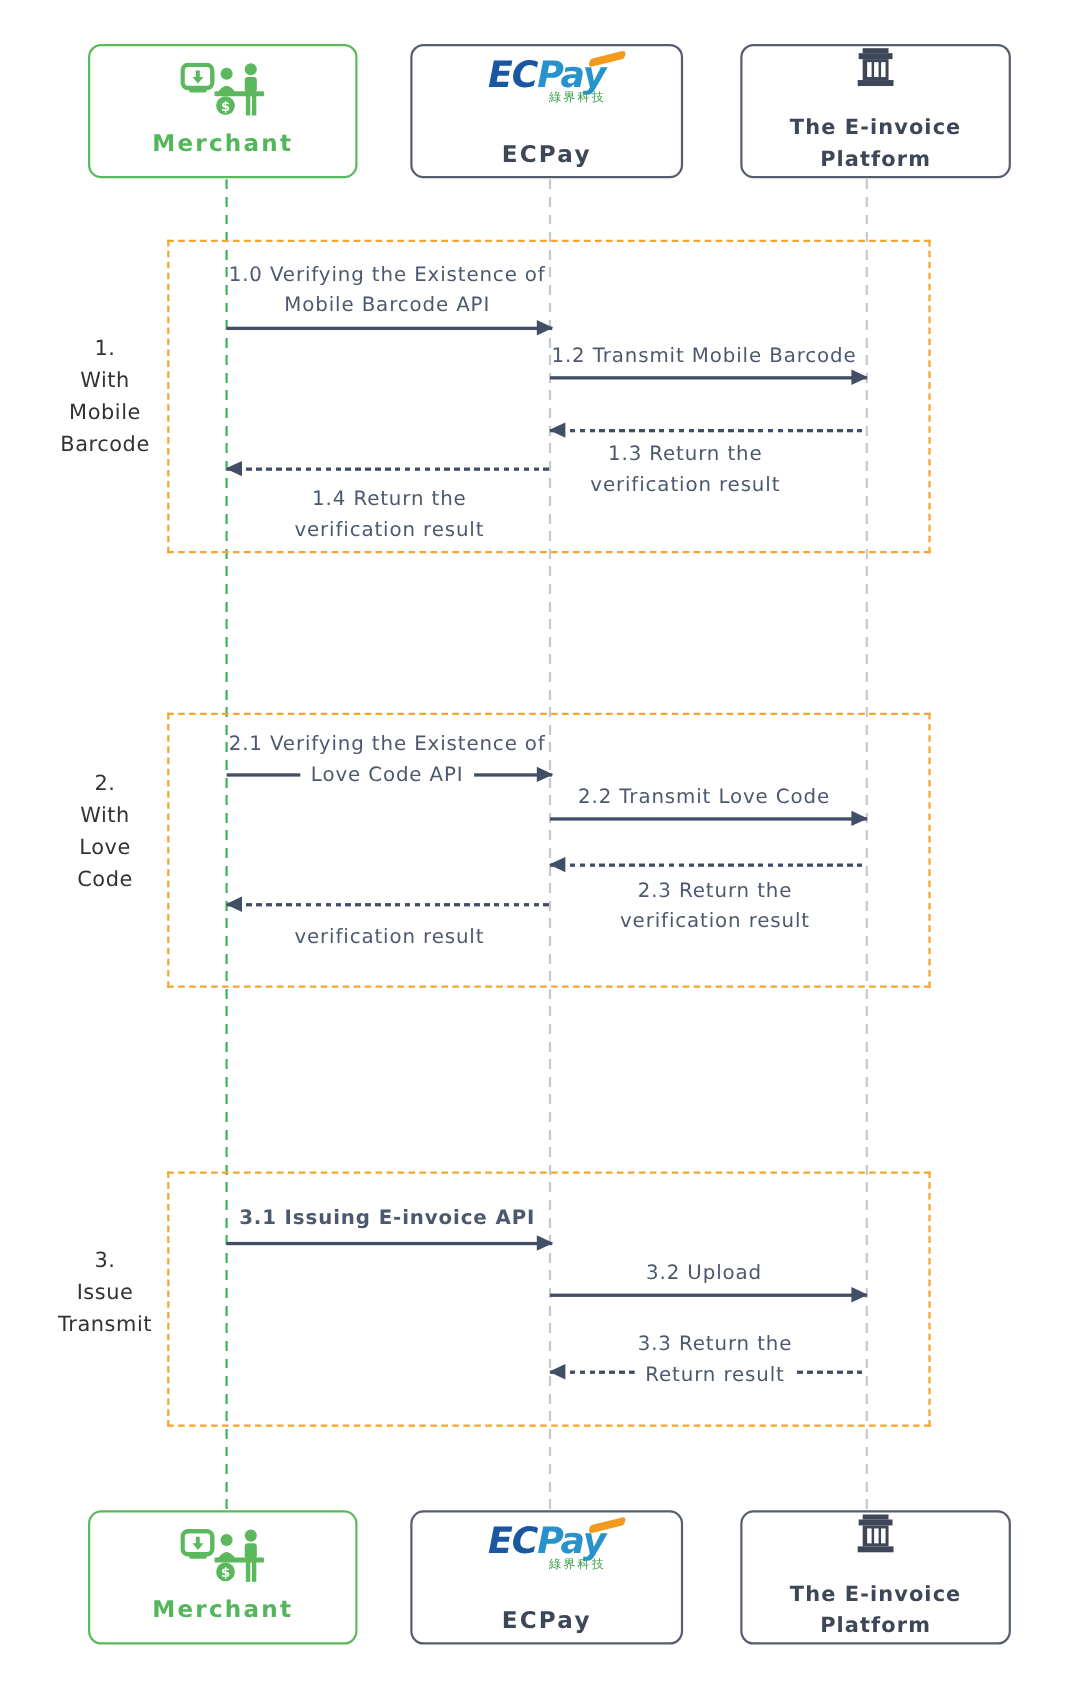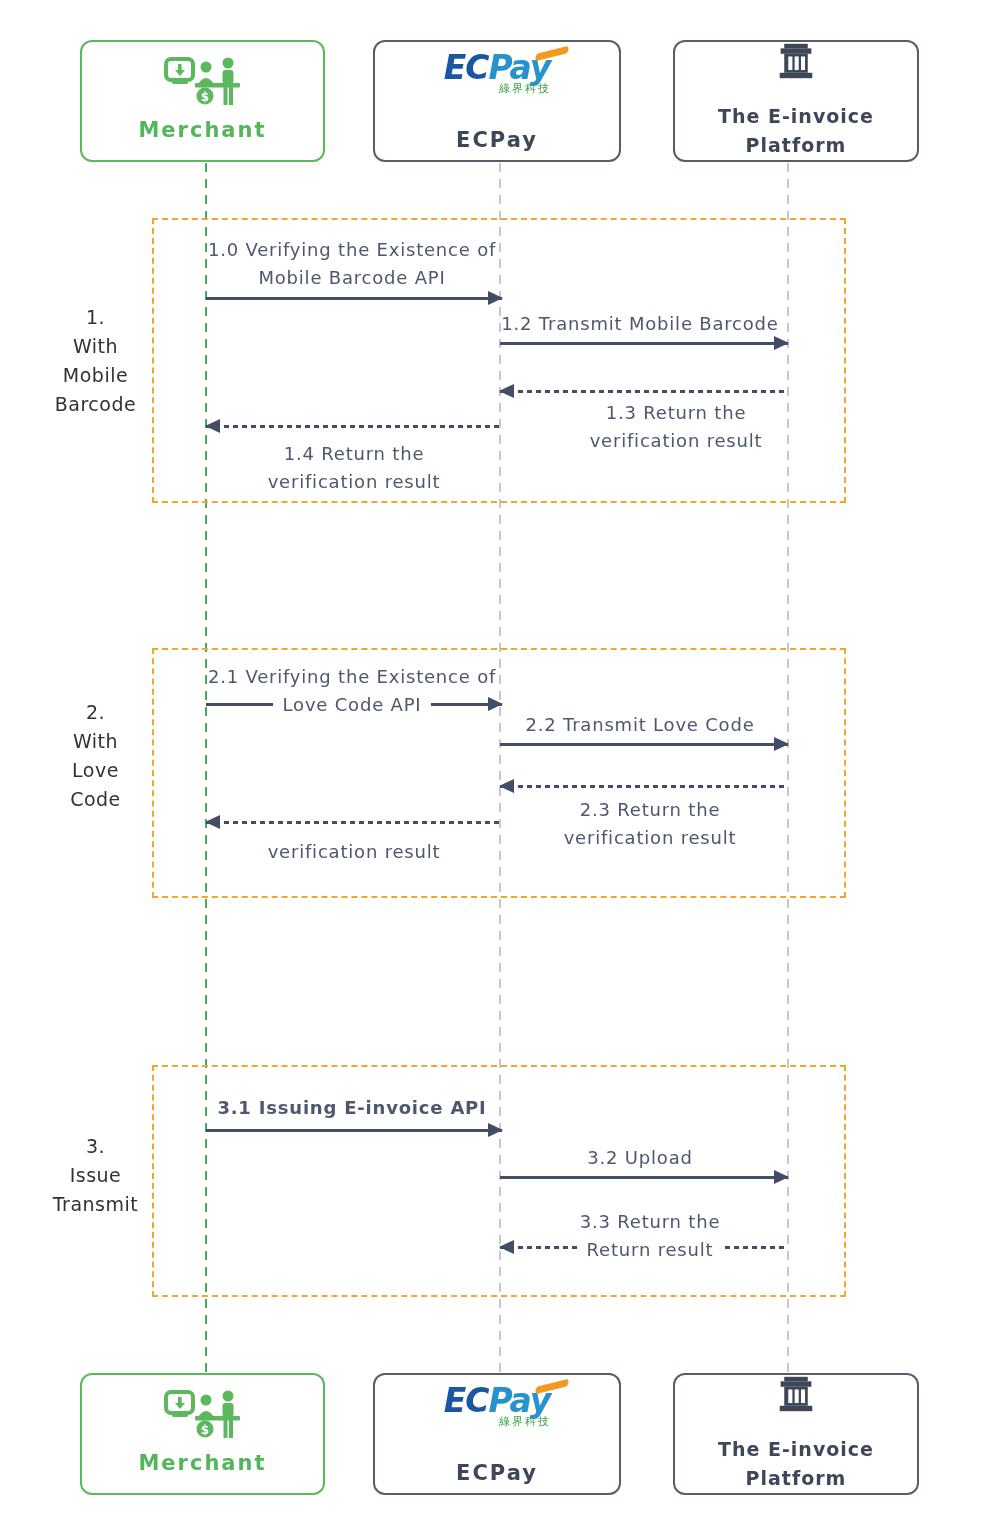--- a/index.html
+++ b/index.html
@@ -47,21 +47,21 @@
   .a11{left:206px;width:296px;top:297px;} .a12{left:500px;width:288px;top:342px;}
   .r13{left:500px;width:288px;top:390px;} .r14{left:206px;width:296px;top:425px;}
   .a21{left:206px;width:296px;top:703px;} .a22{left:500px;width:288px;top:743px;}
   .r23{left:500px;width:288px;top:785px;} .r24{left:206px;width:296px;top:821px;}
   .a31{left:206px;width:296px;top:1129px;} .a32{left:500px;width:288px;top:1176px;}
   .r33{left:500px;width:288px;top:1246px;}
   
   .msg{position:absolute;text-align:center;font-size:18px;line-height:28px;color:#4d586e;letter-spacing:0.8px;z-index:4;}
   .cutout{background:#ffffff;padding:0 10px;display:inline-block;}
   .l11{left:176px;width:352px;top:236px;} .l12{left:470px;width:340px;top:310px;}
-  .l13{left:516px;width:320px;top:399px;} .l14{left:196px;width:316px;top:440px;}
+  .l13{left:463px;width:320px;top:399px;} .l14{left:196px;width:316px;top:440px;}
   .l21{left:176px;width:352px;top:663px;} .l22{left:470px;width:340px;top:711px;}
   .l23{left:490px;width:320px;top:796px;} .l24{left:196px;width:316px;top:838px;}
   .l31{left:176px;width:352px;top:1094px;font-weight:bold;} .l32{left:470px;width:340px;top:1144px;}
   .l33{left:490px;width:320px;top:1208px;}
 </style>
 </head>
 <body>
 
 <div class="canvas">
 

